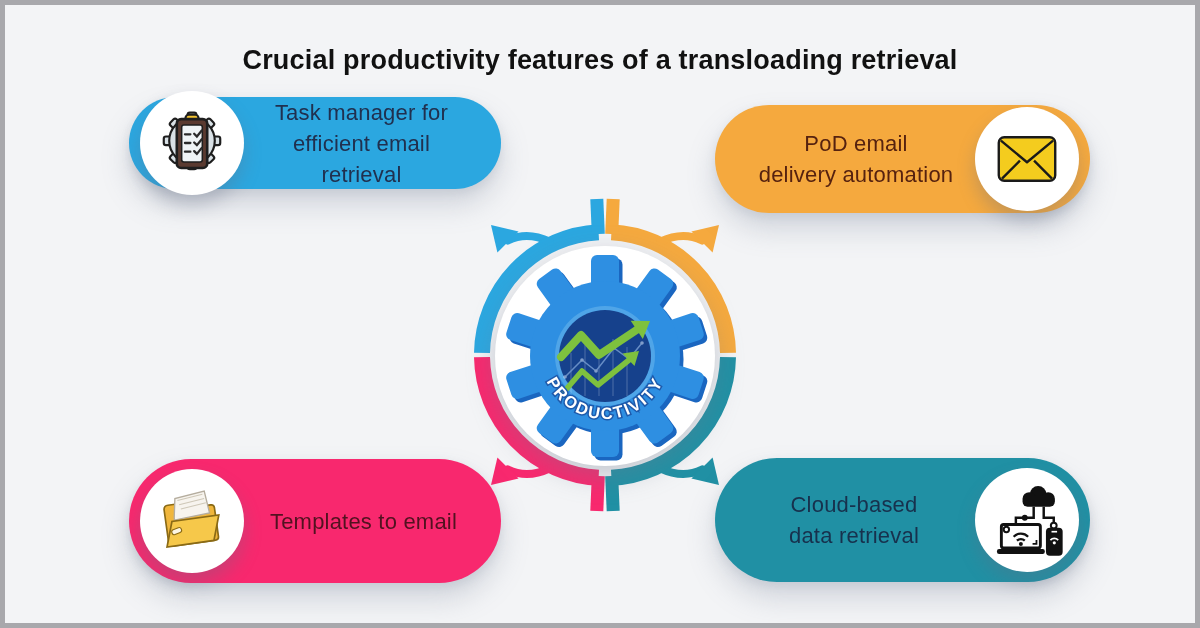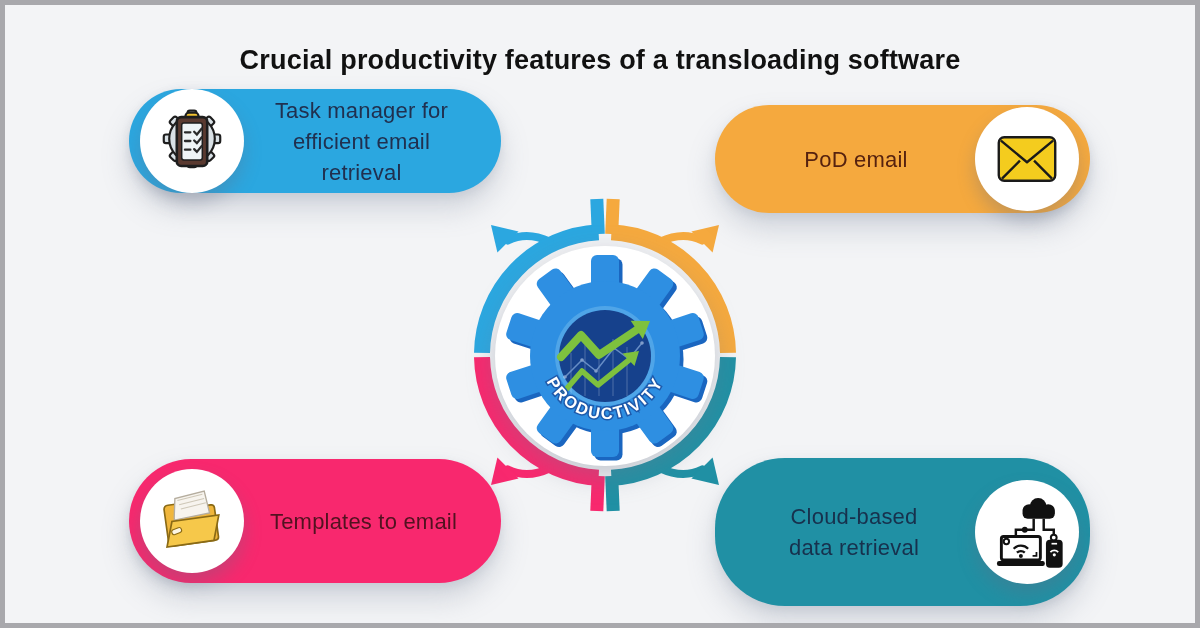--- a/index.html
+++ b/index.html
@@ -14,24 +14,24 @@
     position:absolute;top:40px;left:0;right:0;margin:0;
     text-align:center;font-size:27px;font-weight:bold;letter-spacing:.2px;
     color:var(--c_title_text,#111);
   }
   .center-svg{position:absolute;left:0;top:0;pointer-events:none;}
   .disc{filter:drop-shadow(0 9px 14px rgba(110,120,140,.38));}
   .pill{
     position:absolute;border-radius:70px;display:flex;align-items:center;
     box-shadow:0 16px 28px rgba(130,140,160,.30),0 4px 10px rgba(130,140,160,.16);
   }
-  .pill-tl{left:124px;top:84px;width:372px;height:104px;}
+  .pill-tl{left:124px;top:92px;width:372px;height:92px;}
   .pill-tr{left:710px;top:100px;width:375px;height:108px;flex-direction:row-reverse;}
   .pill-bl{left:124px;top:454px;width:372px;height:124px;}
-  .pill-br{left:710px;top:453px;width:375px;height:148px;flex-direction:row-reverse;justify-content:center;}
+  .pill-br{left:710px;top:453px;width:375px;height:124px;flex-direction:row-reverse;justify-content:center;}
   .icon-badge{
     width:104px;height:104px;border-radius:50%;background:#fff;flex:0 0 auto;
     margin-left:11px;display:flex;align-items:center;justify-content:center;
     box-shadow:0 10px 18px rgba(100,110,130,.32);
   }
   .pill-tr .icon-badge,.pill-br .icon-badge{margin-left:0;margin-right:11px;}
   .pill-text{flex:1;text-align:center;font-size:22px;line-height:31px;font-weight:500;letter-spacing:.2px;}
   .pill-tl .pill-text{padding-right:22px;}
   .pill-bl .pill-text{padding-right:18px;}
   .pill-tr .pill-text{padding-left:22px;}
@@ -56,21 +56,21 @@
     letter-spacing:2px;fill:var(--c_label_text,#fff);
     stroke:var(--c_label_outline,#1E5AAB);stroke-width:3px;paint-order:stroke;
     text-anchor:middle;
   }
 </style>
 </head>
 <body>
 
 <div class="frame">
 
-  <h1 class="title">Crucial productivity features of a transloading software</h1>
+  <h1 class="title">Crucial productivity features of a transloading retrieval</h1>
 
   <svg class="center-svg" width="1200" height="628" viewBox="0 0 1200 628">
     <defs>
       <g id="gearShape">
         <rect x="-14" y="-101" width="28" height="34" rx="6"></rect>
         <rect x="-14" y="-101" width="28" height="34" rx="6" transform="rotate(36)"></rect>
         <rect x="-14" y="-101" width="28" height="34" rx="6" transform="rotate(72)"></rect>
         <rect x="-14" y="-101" width="28" height="34" rx="6" transform="rotate(108)"></rect>
         <rect x="-14" y="-101" width="28" height="34" rx="6" transform="rotate(144)"></rect>
         <rect x="-14" y="-101" width="28" height="34" rx="6" transform="rotate(180)"></rect>
@@ -180,20 +180,21 @@
   <div class="pill pill-tr" style="background: rgb(245, 169, 62); color: rgb(86, 34, 15);">
     <div class="icon-badge">
       <svg width="76" height="76" viewBox="0 0 70 70">
         <rect x="9" y="15" width="52" height="40" rx="5" fill="#F4CC1E" stroke="#1A1A1A" stroke-width="2.2"></rect>
         <path d="M11 18 L35 38 L59 18" fill="none" stroke="#1A1A1A" stroke-width="2.2" stroke-linejoin="round"></path>
         <path d="M12 53 L28.5 36.5 M58 53 L41.5 36.5" stroke="#1A1A1A" stroke-width="2.2"></path>
       </svg>
     </div>
     <div class="pill-text">
       <span>PoD email</span>
+      <span>delivery automation</span>
       <span></span>
     </div>
   </div>
 
   <div class="pill pill-bl" style="background: rgb(248, 40, 110); color: rgb(82, 18, 32);">
     <div class="icon-badge">
       <svg width="78" height="78" viewBox="0 0 70 70">
         <g transform="rotate(-8 35 38)">
           <path d="M12 22 Q12 18 16 18 L27 18 L31 23 L54 23 Q57 23 57 26 L57 52 Q57 55 54 55 L15 55 Q12 55 12 52 Z" fill="#F0B63C" stroke="#8A6A15" stroke-width="1.5"></path>
           <path d="M20 30 L23 13 L50 10 L52 30 L20 32 Z" fill="#F7F4EE" stroke="#B5AD9E" stroke-width="1.2"></path>

